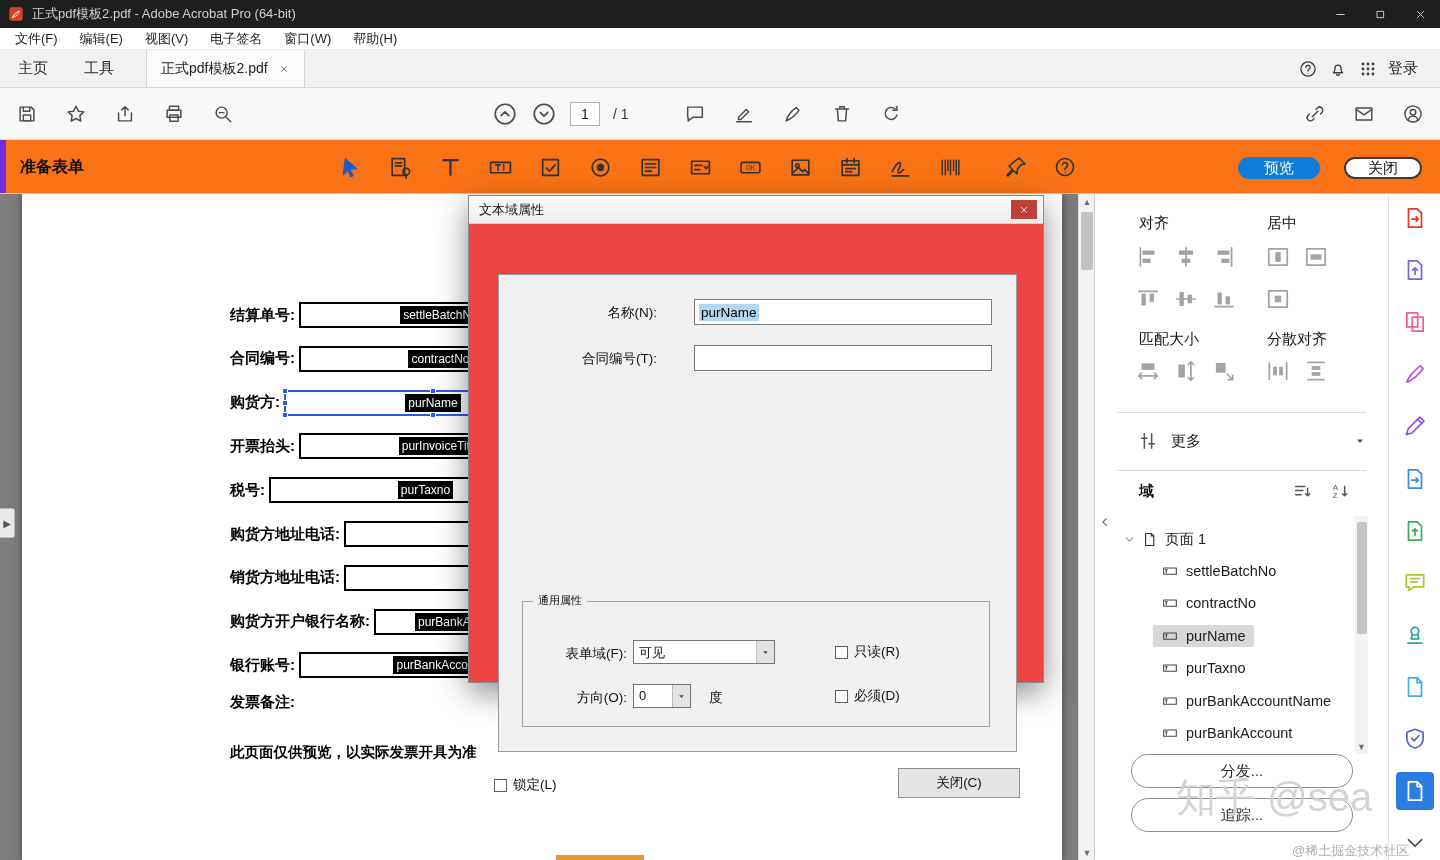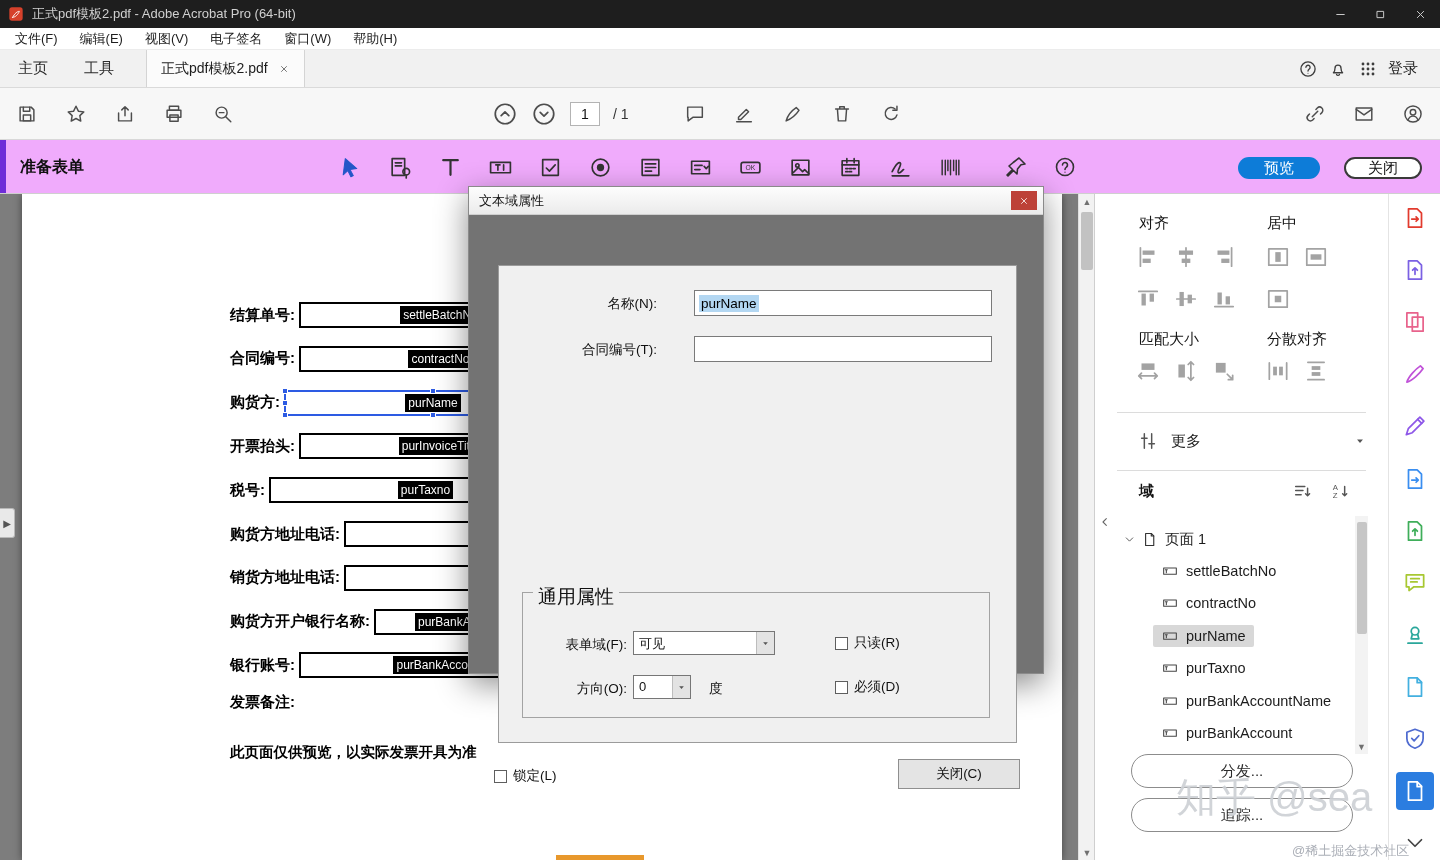--- a/index.html
+++ b/index.html
@@ -32,21 +32,21 @@
   .toolbar{position:absolute;left:0;top:88px;right:0;height:52px;background:#f7f7f7;border-bottom:1px solid #d8d8d8}
   .tbtn{width:22px;height:22px;display:block;color:#4d4d4d}
   .tb-left{position:absolute;left:16px;top:0;height:52px;display:flex;align-items:center;gap:27px}
   .tb-center{position:absolute;left:492px;top:0;height:52px;display:flex;align-items:center;gap:13px}
   .tb-mid{display:flex;gap:27px;margin-left:42px}
   .tb-right{position:absolute;right:16px;top:0;height:52px;display:flex;align-items:center;gap:27px}
   .page-box{width:30px;height:24px;border:1px solid #b3b3b3;background:#fff;text-align:center;line-height:22px;font-size:14px;color:#111}
   .page-total{font-size:14px;color:#333}
 
   
-  .formbar{position:absolute;left:0;top:140px;right:0;height:54px;background:#f0abfc;border-bottom:1px solid #cfcfcf}
+  .formbar{position:absolute;left:0;top:140px;right:0;height:54px;background:#f97316;border-bottom:1px solid #cfcfcf}
   .fb-accent{position:absolute;left:0;top:0;width:6px;height:100%;background:#6f2cd8}
   .fb-title{position:absolute;left:20px;top:17px;font-size:16px;font-weight:700;color:#111}
   .fb-tools{position:absolute;left:338px;top:0;height:54px;display:flex;align-items:center;gap:25px}
   .fbtn{width:25px;height:25px;display:block;color:#333}
   .fb-pin{position:absolute;left:1004px;top:15px;width:24px;height:24px;color:#333}
   .fb-help{position:absolute;left:1053px;top:15px;width:24px;height:24px;color:#333}
   .pill{position:absolute;top:17px;height:22px;border-radius:17px;font-size:15px;display:flex;align-items:center;justify-content:center;cursor:pointer}
   .preview-btn{left:1238px;width:82px;background:#0d7cd8;color:#fff;border:none}
   .closetool-btn{left:1344px;width:78px;background:#fff;color:#111;border:2px solid #3a3a3a}
 
@@ -96,35 +96,35 @@
   .tree-thumb{position:absolute;left:1.5px;top:6px;width:10px;height:112px;background:#c6c6c6;border-radius:2px}
   .panel-pill{position:absolute;left:36px;width:222px;height:34px;border:1.5px solid #8c8c8c;border-radius:17px;background:#fff;display:flex;align-items:center;justify-content:center;font-size:15px;color:#2b2b2b;cursor:pointer}
 
   
   .right-strip{position:absolute;left:1388px;top:0;width:52px;height:666px;background:#fff;border-left:1px solid #e4e4e4}
   .strip-btn{position:absolute;left:7px;width:38px;height:38px;display:flex;align-items:center;justify-content:center;border-radius:4px}
   .strip-btn .g{width:26px;height:26px;display:block}
   .strip-btn.active{background:#2b7de0;color:#fff}
 
   
-  .dialog{position:absolute;left:468px;top:186px;width:576px;height:488px;background:#737373;border:1px solid #8a8a8a;box-shadow:0 10px 30px rgba(0,0,0,.45);z-index:40}
+  .dialog{position:absolute;left:468px;top:195px;width:576px;height:488px;background:#ef4444;border:1px solid #8a8a8a;box-shadow:0 10px 30px rgba(0,0,0,.45);z-index:40}
   .dlg-titlebar{position:absolute;left:0;top:0;width:100%;height:28px;background:linear-gradient(#fdfdfd,#ebebeb);border-bottom:1px solid #cfcfcf;display:flex;align-items:center}
   .dlg-title{margin-left:10px;font-size:13px;color:#111}
   .dlg-close{position:absolute;right:6px;top:4px;width:26px;height:19px;background:#bd4138;display:flex;align-items:center;justify-content:center;color:#fff}
   .dlg-close span{width:12px;height:12px;display:block}
   .dtabs{position:absolute;left:29px;top:53px;height:26px;display:flex;align-items:flex-end}
   .dtab{height:23px;line-height:21px;padding:0 12px;border:1px solid #9b9b9b;border-bottom:none;background:#f0f0f0;font-size:13px;margin-right:-1px;color:#111}
   .dtab.active{height:26px;line-height:24px;background:#fff;z-index:2;position:relative;margin-bottom:-1px}
   .dtab.highlight{background:#cfe8f7}
   .dlg-box{position:absolute;left:29px;top:78px;width:519px;height:478px;border:1px solid #9b9b9b;background:#f0f0f0}
   .dlg-label{position:absolute;font-size:13.5px;color:#111;text-align:right;width:158px;left:0}
   .dlg-input{position:absolute;left:195px;width:298px;height:26px;background:#fff;border:1px solid #7a7a7a;display:flex;align-items:center;padding-left:4px;font-size:13.5px}
   .sel-text{background:#b3d7f2;padding:1px 2px;color:#000}
   .dlg-fieldset{position:absolute;left:23px;top:326px;width:468px;height:126px;border:1px solid #a3a3a3}
-  .dlg-legend{position:absolute;left:10px;top:-9px;background:#f0f0f0;padding:0 5px;font-size:19px;color:#111}
+  .dlg-legend{position:absolute;left:10px;top:-9px;background:#f0f0f0;padding:0 5px;font-size:11px;color:#111}
   .fs-label{position:absolute;left:8px;width:96px;text-align:right;font-size:13.5px;color:#111}
   .combo{position:absolute;height:24px;background:#fff;border:1px solid #767676;display:flex}
   .combo .val{flex:1;font-size:13px;color:#111;padding:3px 0 0 5px}
   .combo .cbtn{width:18px;background:#e3e3e3;border-left:1px solid #bdbdbd;display:flex;align-items:center;justify-content:center;color:#555}
   .combo .cbtn span{width:11px;height:11px;display:block}
   .chk{position:absolute;display:inline-flex;align-items:center;gap:6px;font-size:13.5px;color:#111}
   .chk .box{width:13px;height:13px;background:#fff;border:1px solid #5e5e5e;display:inline-block}
   .deg{position:absolute;font-size:13.5px;color:#111}
   .dlg-bottom-chk{left:25px;top:580px}
   .dlg-btn{position:absolute;left:429px;top:572px;width:122px;height:30px;background:#e4e4e4;border:1px solid #8f8f8f;font-size:13.5px;color:#111;display:flex;align-items:center;justify-content:center;cursor:pointer}

